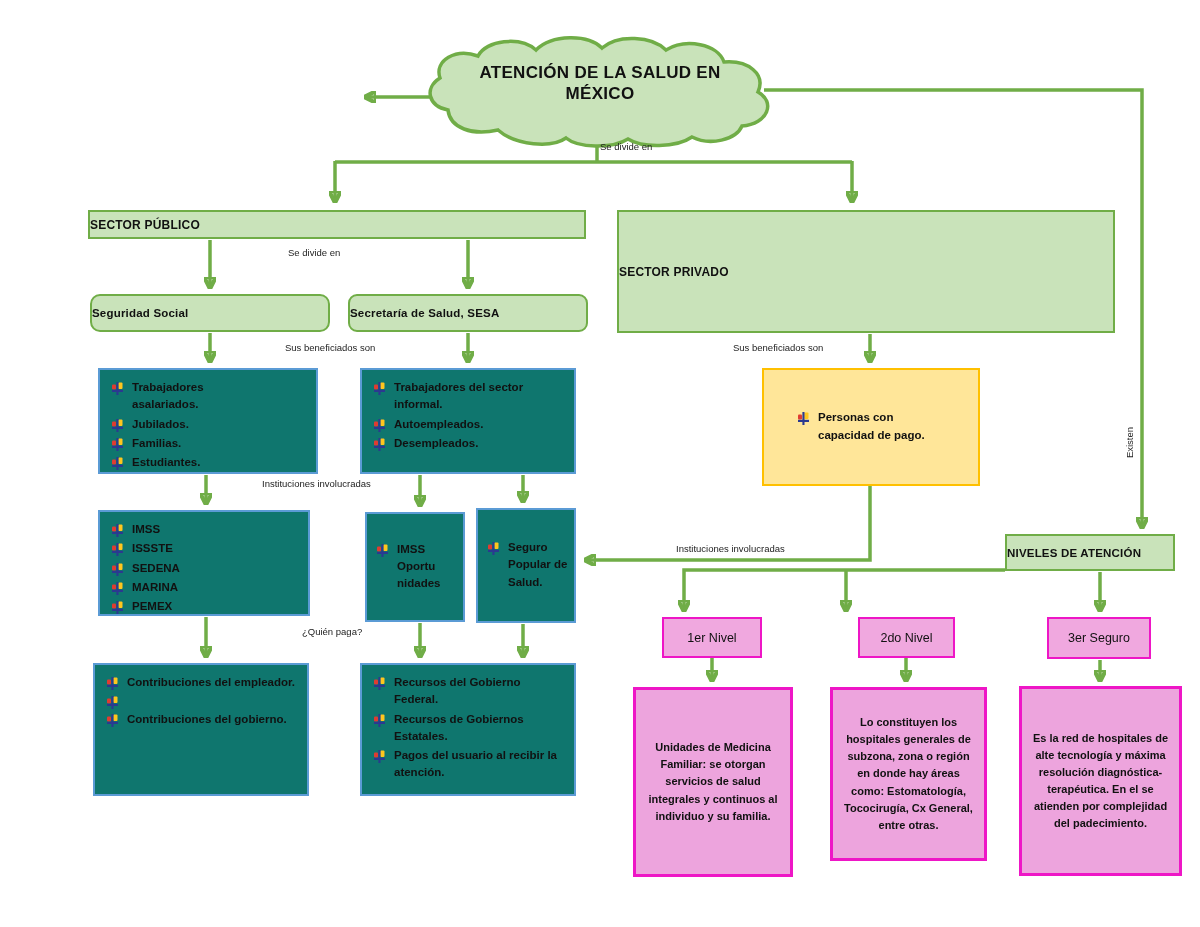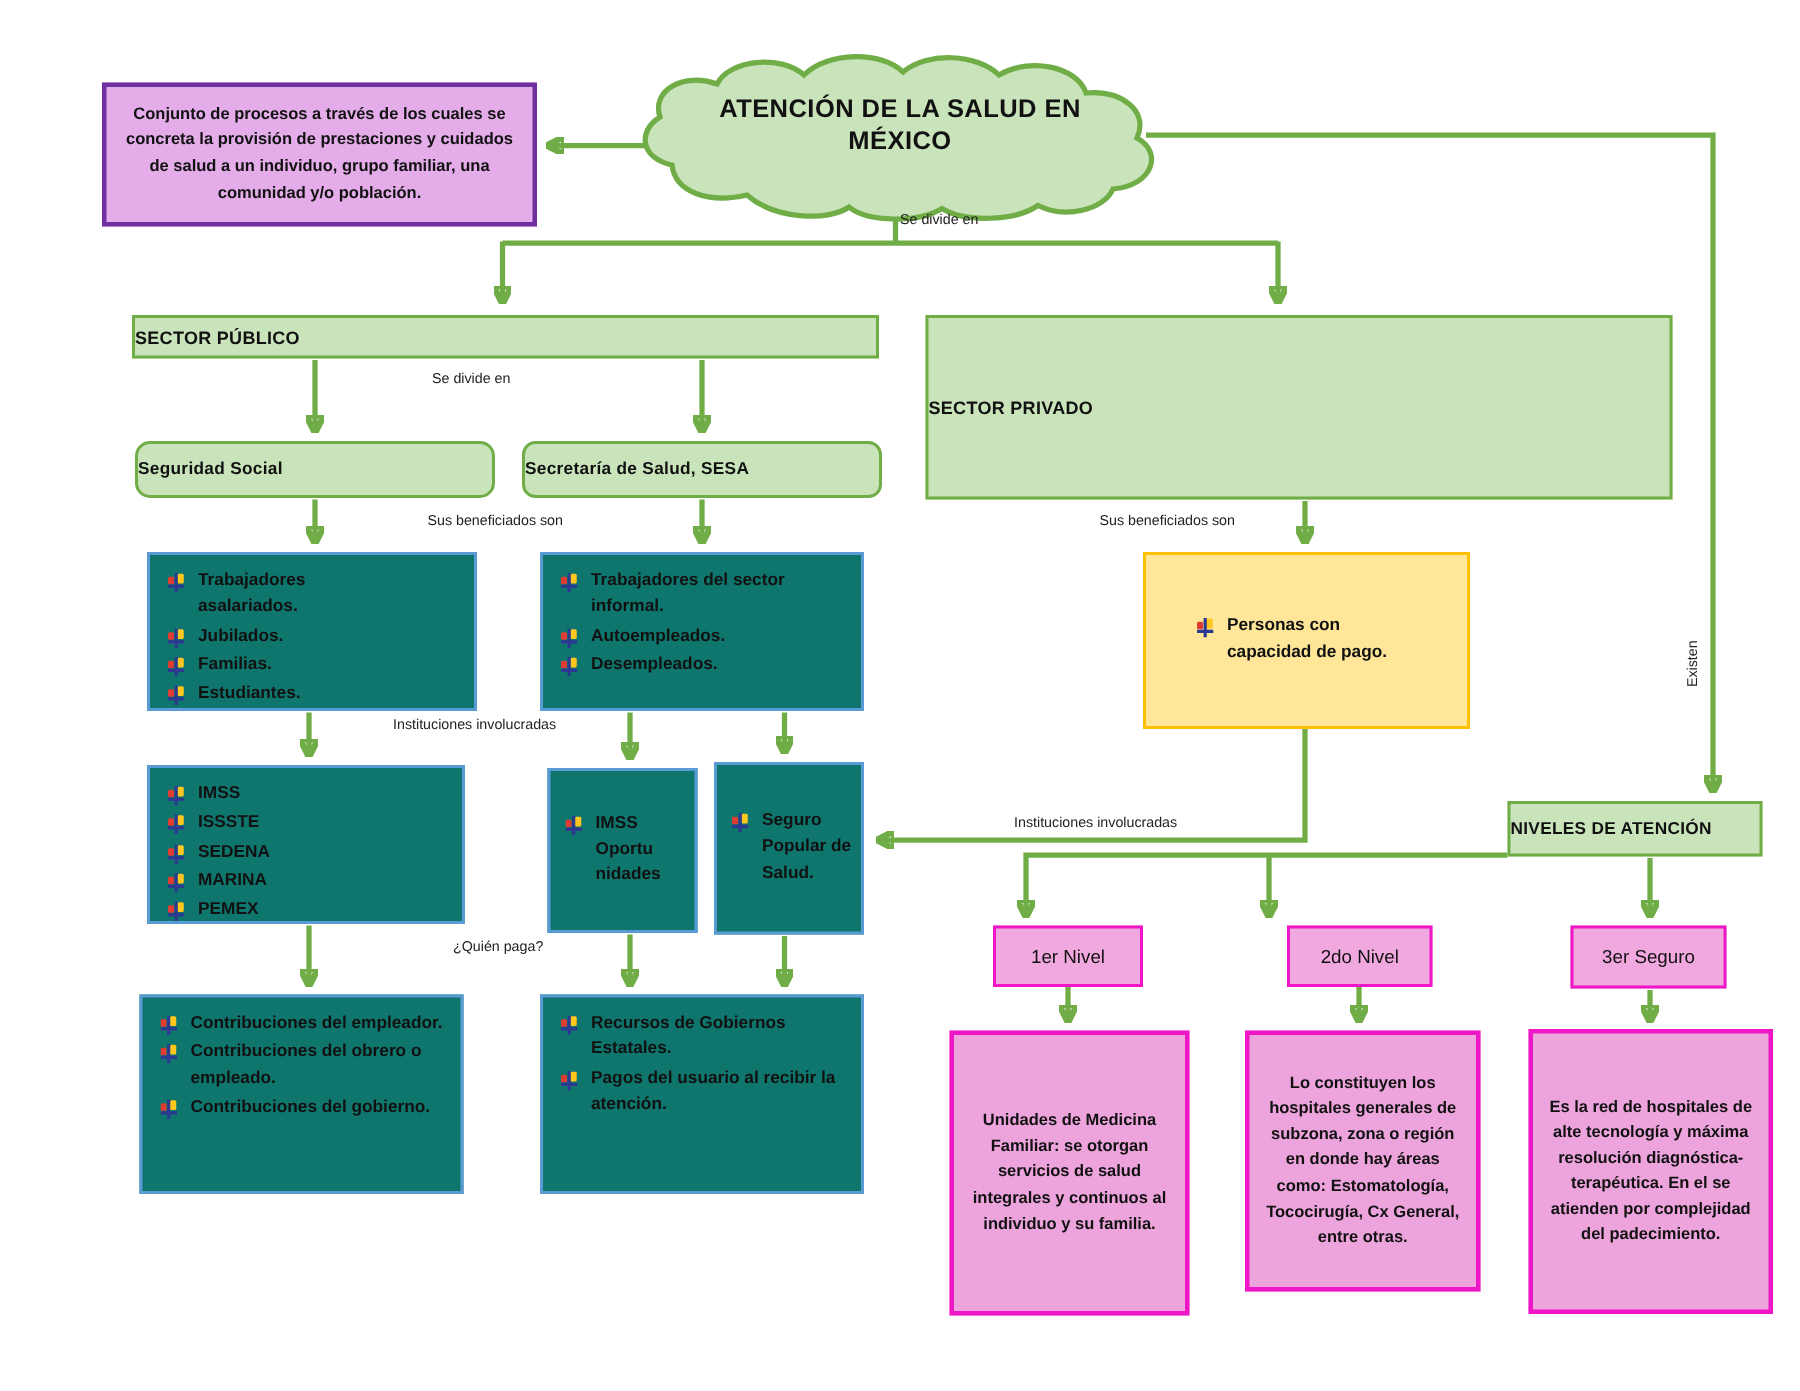--- a/index.html
+++ b/index.html
@@ -109,23 +109,20 @@
     <svg viewBox="0 0 360 105">
       <path d="M 78 90 C 52 96, 30 88, 28 70 C 8 66, 4 48, 20 38 C 14 20, 36 8, 58 16
                C 66 0, 100 -4, 116 10 C 132 -6, 168 -6, 182 8 C 198 -6, 232 -4, 246 10
                C 266 -2, 298 4, 304 22 C 328 20, 346 34, 338 52 C 356 62, 348 84, 322 86
                C 316 100, 290 106, 272 97 C 256 108, 222 108, 208 99 C 192 109, 158 108, 146 98
                C 132 108, 96 106, 78 90 Z" fill="#C9E3BA" stroke="#70AD47" stroke-width="3.5"></path>
     </svg>
     <div class="cloud-title">ATENCIÓN DE LA SALUD EN MÉXICO</div>
   </div>
 
-  <div class="abs purplebox" style="left:68px; top:55px; width:290px; height:96px;">
-    <span>Conjunto de procesos a través de los cuales se concreta la provisión de prestaciones y cuidados de salud a un individuo, grupo familiar, una comunidad y/o población.</span>
-  </div>
 
   <div class="small-label" style="left:600px; top:141px;">Se divide en</div>
   <div class="small-label" style="left:288px; top:247px;">Se divide en</div>
   <div class="small-label" style="left:285px; top:342px;">Sus beneficiados son</div>
   <div class="small-label" style="left:733px; top:342px;">Sus beneficiados son</div>
   <div class="small-label" style="left:262px; top:478px;">Instituciones involucradas</div>
   <div class="small-label" style="left:676px; top:543px;">Instituciones involucradas</div>
   <div class="small-label" style="left:302px; top:626px;">¿Quién paga?</div>
   <div class="vertical-label" style="left:1099px; top:437px;">Existen</div>
 
@@ -326,36 +323,46 @@
       </div>
       <div class="li">
         <span class="bullet">
           <svg viewBox="0 0 11 13">
             <rect x="0" y="2.5" width="4" height="5" rx="1" fill="#E03C31"></rect>
             <rect x="6.2" y="0.5" width="4.3" height="6.5" rx="1" fill="#FFC61E"></rect>
             <rect x="4.4" y="0" width="2.1" height="13" fill="#2B3990"></rect>
             <rect x="0" y="7.8" width="11" height="2.2" fill="#2B3990"></rect>
           </svg>
         </span>
-        <span class="li-text">Contribuciones del obrero o empleado.</span>
       </div>
       <div class="li">
         <span class="bullet">
           <svg viewBox="0 0 11 13">
             <rect x="0" y="2.5" width="4" height="5" rx="1" fill="#E03C31"></rect>
             <rect x="6.2" y="0.5" width="4.3" height="6.5" rx="1" fill="#FFC61E"></rect>
             <rect x="4.4" y="0" width="2.1" height="13" fill="#2B3990"></rect>
             <rect x="0" y="7.8" width="11" height="2.2" fill="#2B3990"></rect>
           </svg>
         </span>
         <span class="li-text">Contribuciones del gobierno.</span>
       </div>
     </div>
 
   <div class="abs bluebox" style="left:360px; top:663px; width:216px; height:133px;">
+      <div class="li">
+        <span class="bullet">
+          <svg viewBox="0 0 11 13">
+            <rect x="0" y="2.5" width="4" height="5" rx="1" fill="#E03C31"></rect>
+            <rect x="6.2" y="0.5" width="4.3" height="6.5" rx="1" fill="#FFC61E"></rect>
+            <rect x="4.4" y="0" width="2.1" height="13" fill="#2B3990"></rect>
+            <rect x="0" y="7.8" width="11" height="2.2" fill="#2B3990"></rect>
+          </svg>
+        </span>
+        <span class="li-text">Recursos del Gobierno Federal.</span>
+      </div>
       <div class="li">
         <span class="bullet">
           <svg viewBox="0 0 11 13">
             <rect x="0" y="2.5" width="4" height="5" rx="1" fill="#E03C31"></rect>
             <rect x="6.2" y="0.5" width="4.3" height="6.5" rx="1" fill="#FFC61E"></rect>
             <rect x="4.4" y="0" width="2.1" height="13" fill="#2B3990"></rect>
             <rect x="0" y="7.8" width="11" height="2.2" fill="#2B3990"></rect>
           </svg>
         </span>
         <span class="li-text">Recursos de Gobiernos Estatales.</span>

